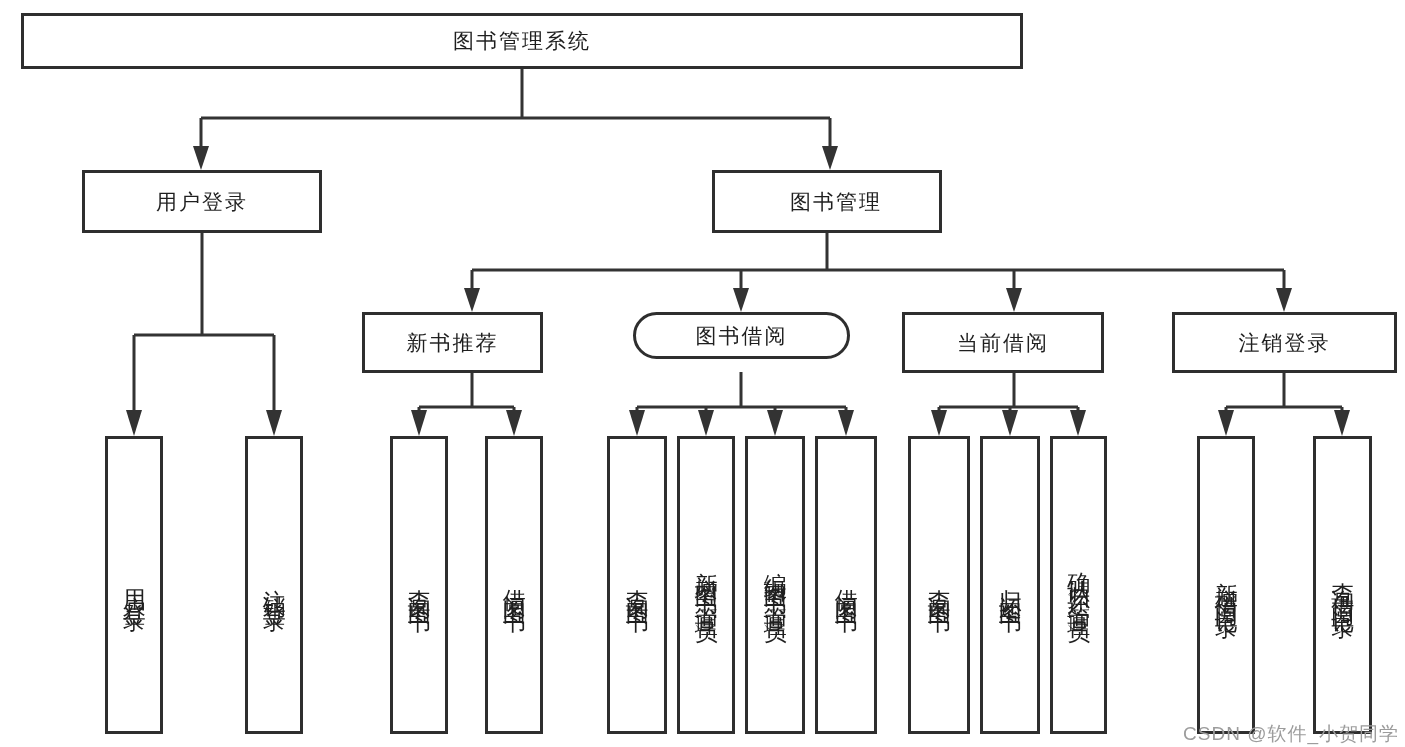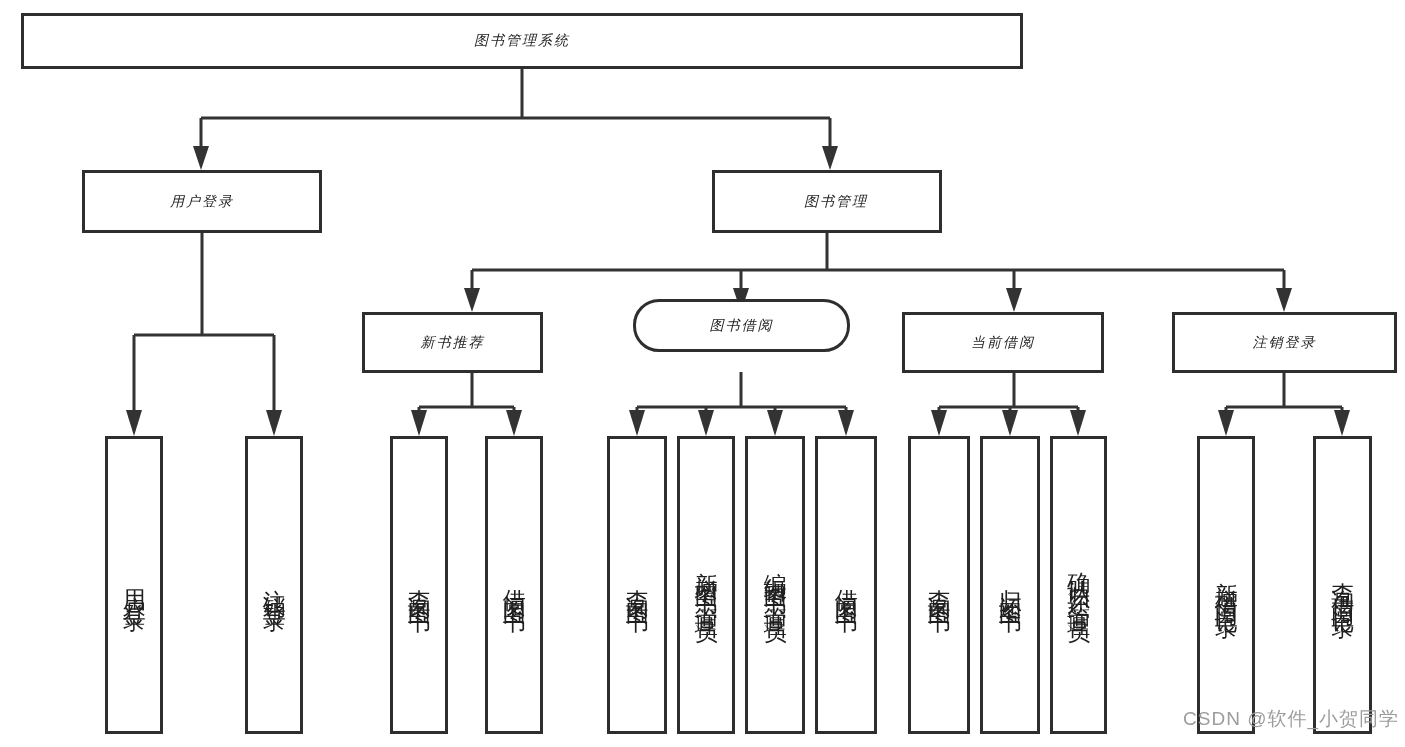--- a/index.html
+++ b/index.html
@@ -9,27 +9,27 @@
     font-family:"Liberation Sans",sans-serif;
   }
   .stage{position:absolute;left:0;top:0;width:1405px;height:747px;}
   .wires{position:absolute;left:0;top:0;width:1405px;height:747px;pointer-events:none;}
   .node{
     position:absolute;box-sizing:border-box;
     border:3px solid #2e2e2e;background:#ffffff;
     display:flex;align-items:center;justify-content:center;
     color:#1f1f1f;
   }
-  .h-label{font-size:14px;letter-spacing:2px;white-space:nowrap;font-style:italic;}
+  .h-label{font-size:21px;letter-spacing:2px;white-space:nowrap;}
   .leaf .v-label{
     writing-mode:vertical-rl;
     font-size:23px;letter-spacing:7px;line-height:1.1;white-space:nowrap;
   }
   .watermark{
-    position:absolute;right:6px;bottom:15px;z-index:5;
+    position:absolute;right:6px;bottom:0;z-index:5;
     color:#9c9c9c;font-size:19px;letter-spacing:1px;white-space:nowrap;
   }
 </style>
 </head>
 <body>
 
 <div class="stage">
 
   <svg class="wires" width="1405" height="747" viewBox="0 0 1405 747" fill="none" stroke="#333333" stroke-width="3">
 
@@ -88,21 +88,21 @@
   <div class="node" style="left:82px;top:170px;width:240px;height:63px;">
     <span class="h-label">用户登录</span>
   </div>
   <div class="node" style="left:712px;top:170px;width:230px;height:63px;padding-left:18px;">
     <span class="h-label">图书管理</span>
   </div>
 
   <div class="node" style="left:362px;top:312px;width:181px;height:61px;">
     <span class="h-label">新书推荐</span>
   </div>
-  <div class="node" style="left:633px;top:299px;width:217px;height:53px;border-radius:26px;">
+  <div class="node" style="left:633px;top:312px;width:217px;height:47px;border-radius:26px;">
     <span class="h-label">图书借阅</span>
   </div>
   <div class="node" style="left:902px;top:312px;width:202px;height:61px;">
     <span class="h-label">当前借阅</span>
   </div>
   <div class="node" style="left:1172px;top:312px;width:225px;height:61px;">
     <span class="h-label">注销登录</span>
   </div>
 
   <div class="node leaf" style="left:105px;top:436px;width:58px;height:298px;">

